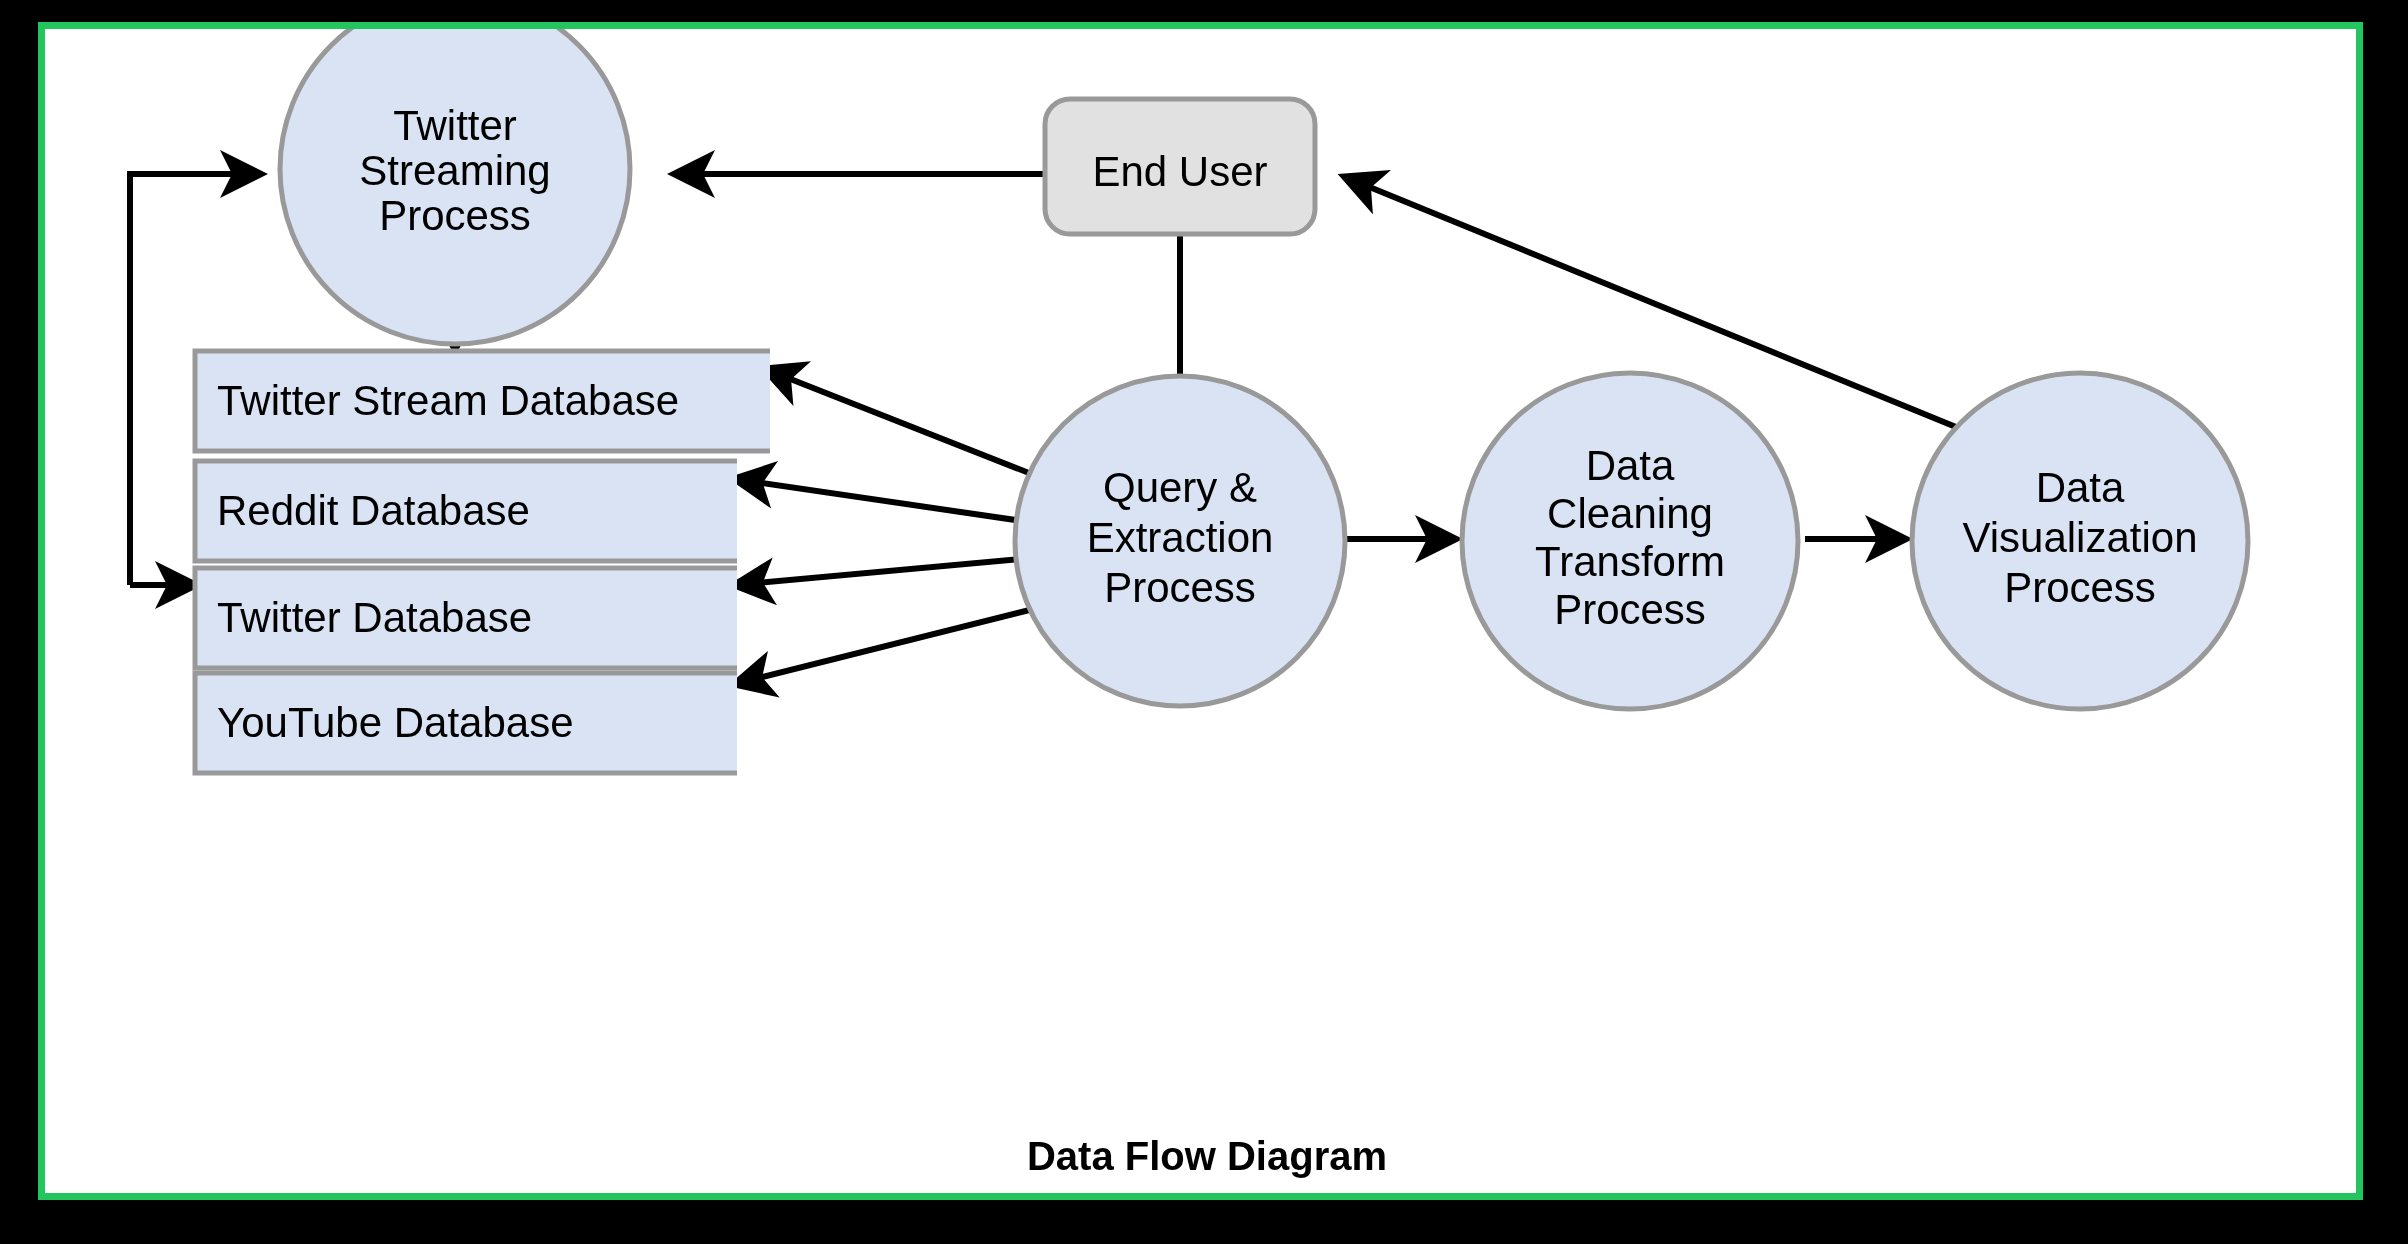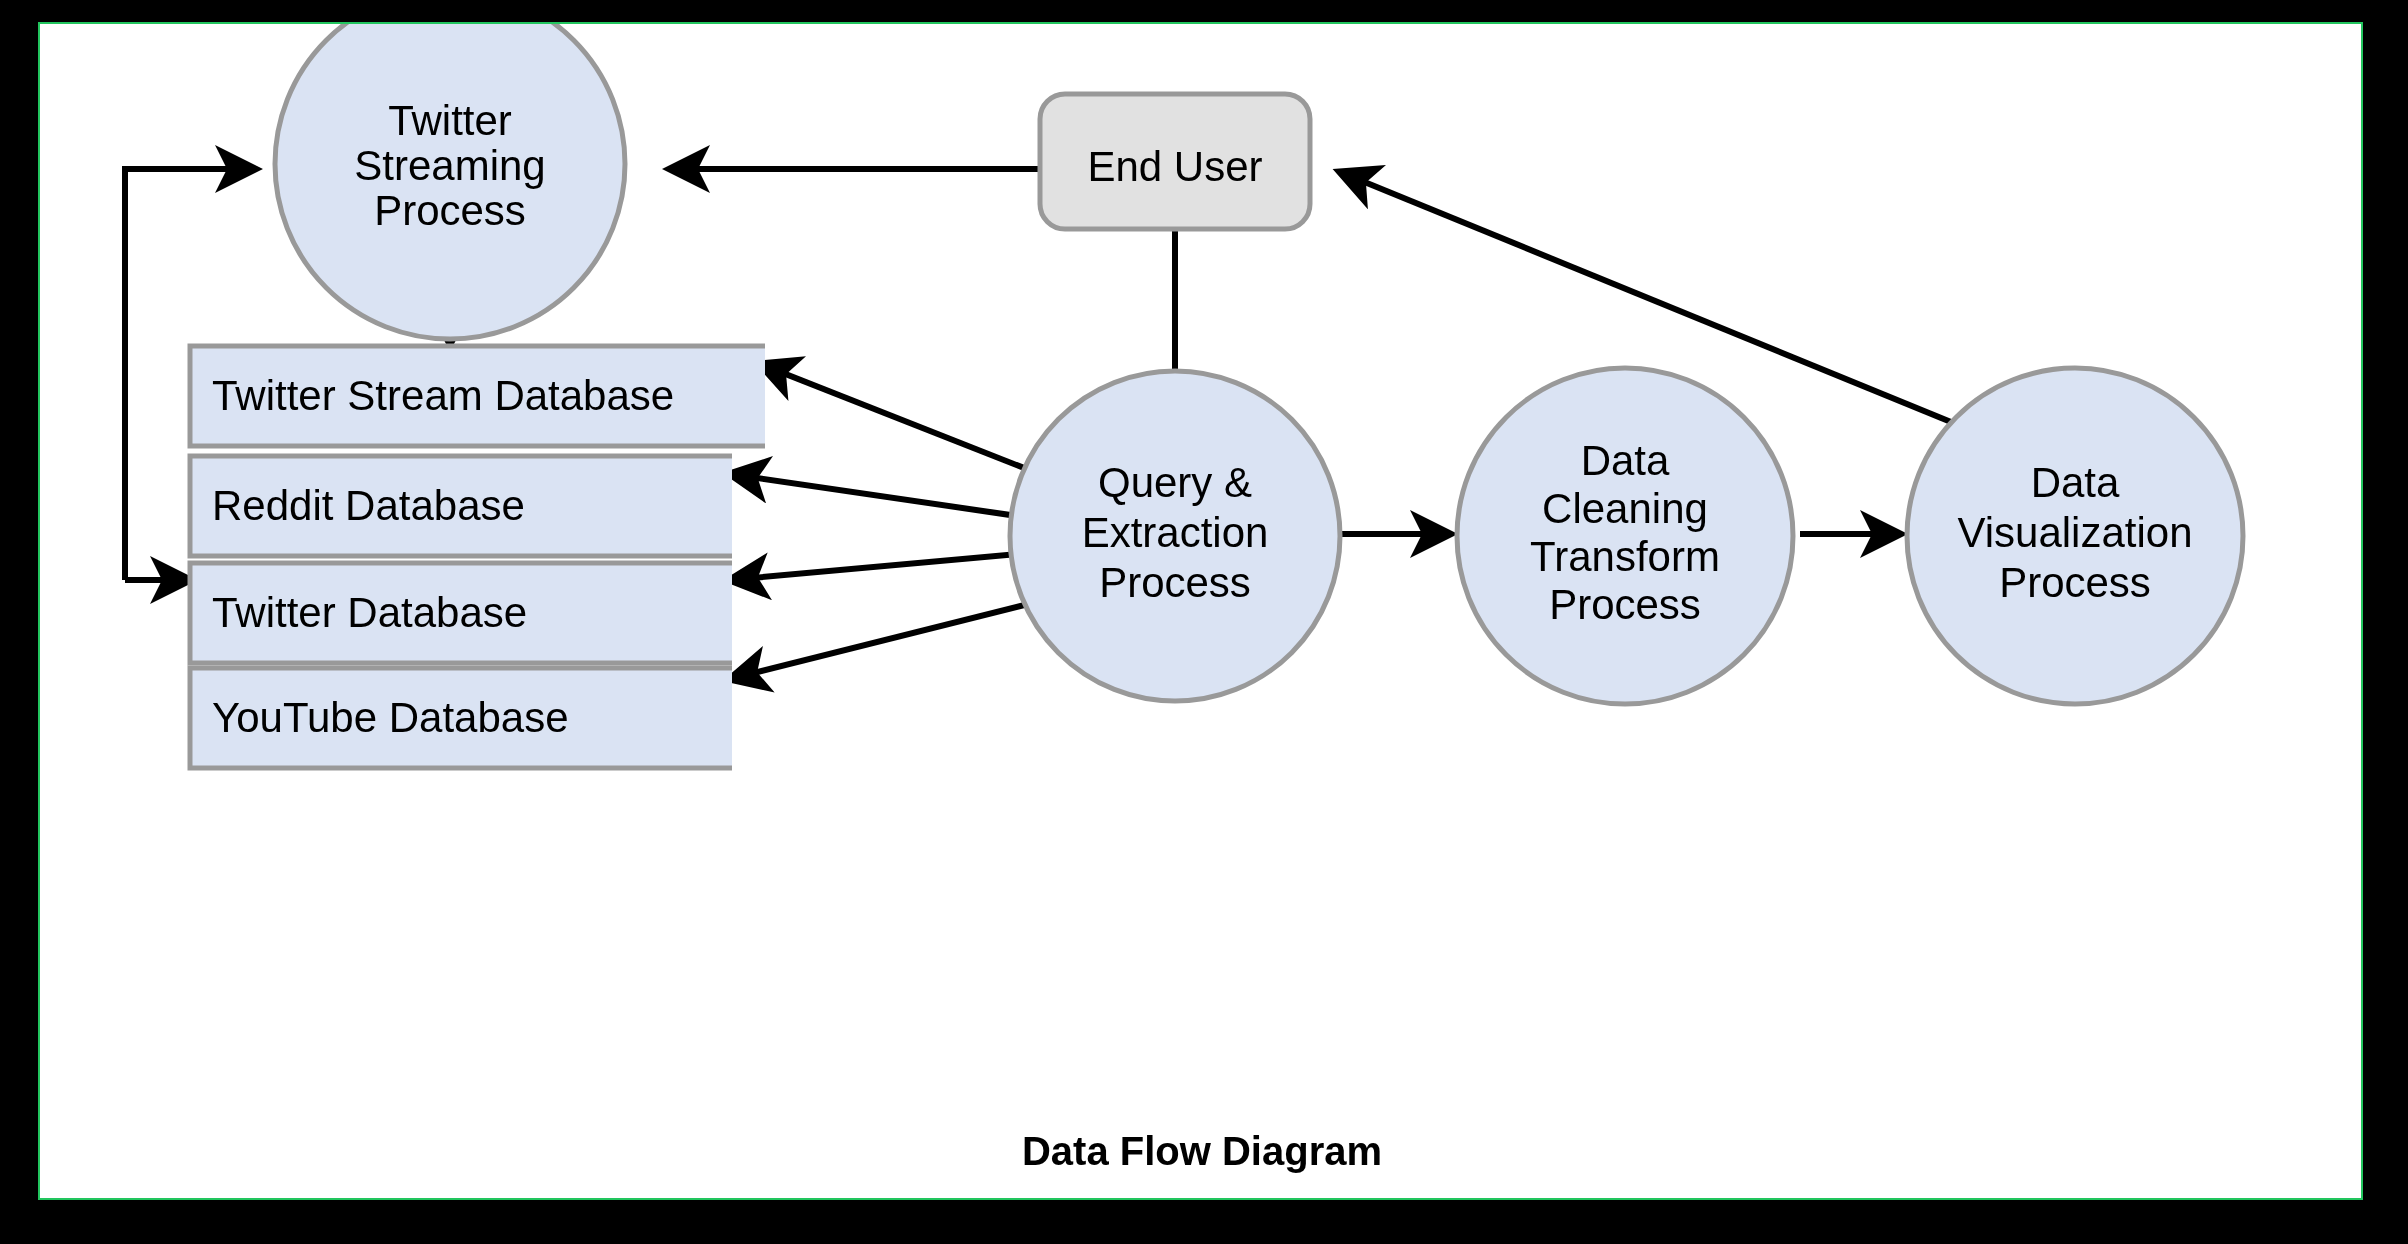--- a/index.html
+++ b/index.html
@@ -13,21 +13,21 @@
     overflow: hidden;
     font-family: "Liberation Sans", sans-serif;
   }
   #canvas-frame {
     position: absolute;
     left: 38px;
     top: 22px;
     width: 2325px;
     height: 1178px;
     background: #ffffff;
-    border: 2px solid #22c55e;
+    border: 7px solid #22c55e;
     box-sizing: border-box;
   }
   #diagram-svg {
     position: absolute;
     left: 0;
     top: 0;
     width: 2325px;
     height: 1178px;
     display: block;
   }

